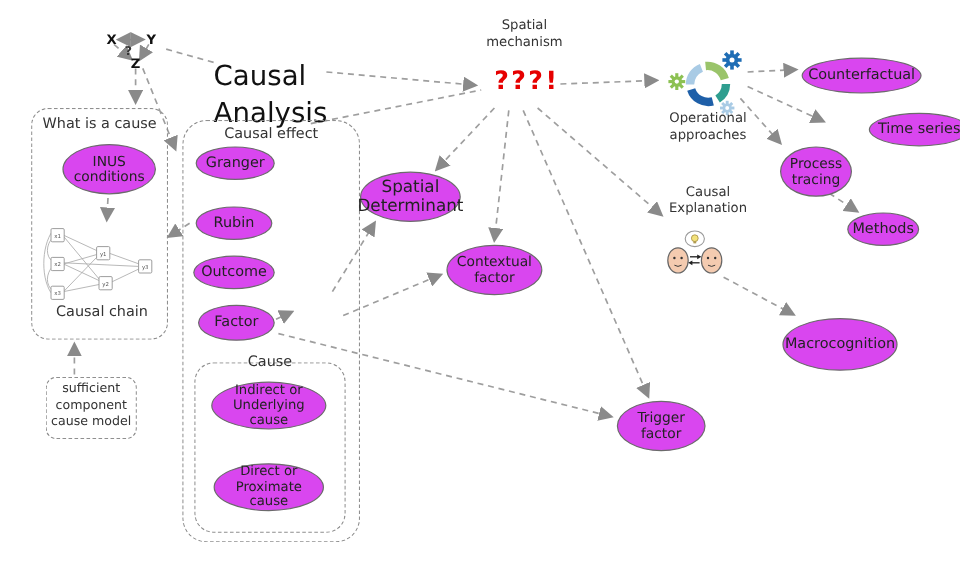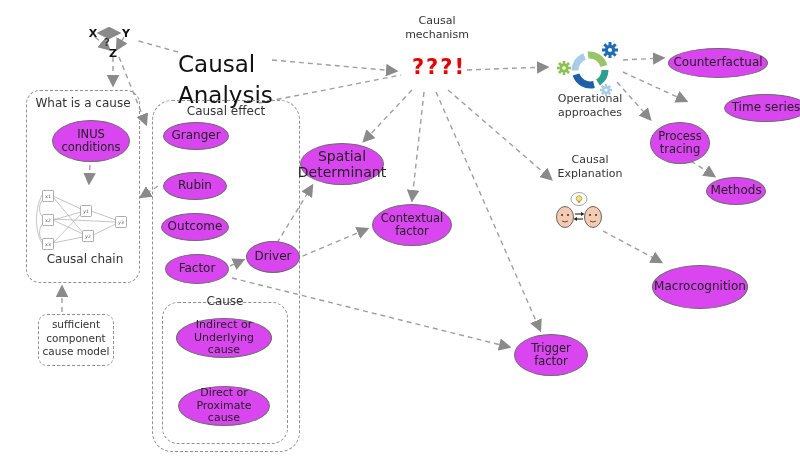--- a/index.html
+++ b/index.html
@@ -104,28 +104,27 @@
 
   <div class="group" style="left:38px;top:314px;width:76px;height:52px;border-radius:9px;"></div>
   <div class="lbl" style="left:40px;top:318px;width:72px;font-size:10.5px;line-height:1.3;">sufficient component cause model</div>
 
   <div class="group" style="left:152px;top:100px;width:148px;height:352px;border-radius:20px;"></div>
   <div class="glabel" style="left:180px;top:104px;width:92px;">Causal effect</div>
   <div class="node" style="left:163px;top:122px;width:66px;height:28px;">Granger</div>
   <div class="node" style="left:163px;top:172px;width:64px;height:28px;">Rubin</div>
   <div class="node" style="left:161px;top:213px;width:68px;height:28px;">Outcome</div>
   <div class="node" style="left:165px;top:254px;width:64px;height:30px;">Factor</div>
-  <div class="node" style="left:246px;top:241px;width:54px;height:32px;">Driver</div>
 
   <div class="group" style="left:162px;top:302px;width:126px;height:142px;border-radius:16px;"></div>
   <div class="glabel" style="left:200px;top:294px;width:50px;">Cause</div>
   <div class="node" style="left:176px;top:318px;width:96px;height:40px;font-size:11px;">Indirect or Underlying cause</div>
   <div class="node" style="left:178px;top:386px;width:92px;height:40px;font-size:11px;">Direct or Proximate cause</div>
 
-  <div class="lbl" style="left:397px;top:14px;width:80px;font-size:11px;line-height:1.3;">Causal mechanism</div>
+  <div class="lbl" style="left:397px;top:14px;width:80px;font-size:11px;line-height:1.3;">Spatial mechanism</div>
   <div class="qmarks">???!</div>
 
   <div class="node" style="left:300px;top:143px;width:84px;height:42px;font-size:14px;text-align:center;">Spatial Determinant</div>
   <div class="node" style="left:514px;top:334px;width:74px;height:42px;font-size:11.5px;">Trigger factor</div>
   <div class="node" style="left:372px;top:204px;width:80px;height:42px;font-size:11.5px;">Contextual factor</div>
 
   <svg width="80" height="64" viewBox="0 0 80 64" style="left:548px;top:36px;">
     <g fill="none" stroke-width="7">
       <path d="M40,19 A15,15 0 0 1 56,30" stroke="#9ac46a"></path>
       <path d="M57,34 A15,15 0 0 1 50,46.5" stroke="#2f9e8f"></path>

